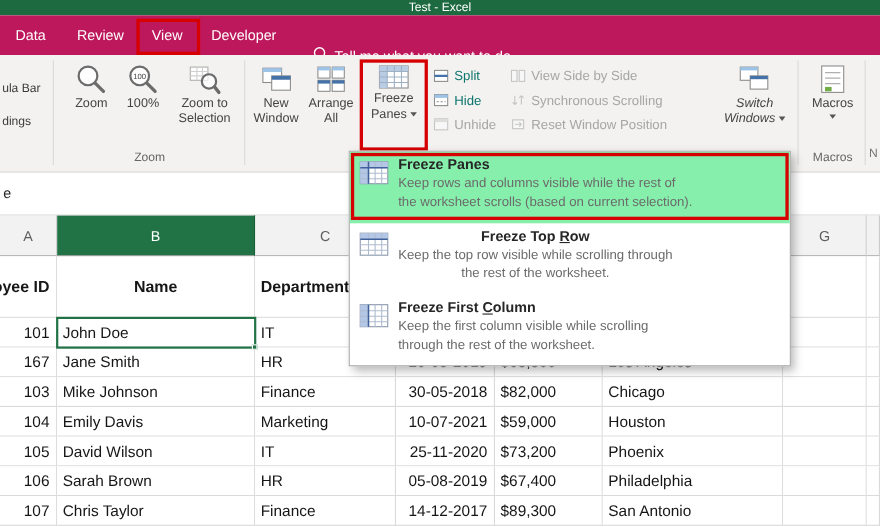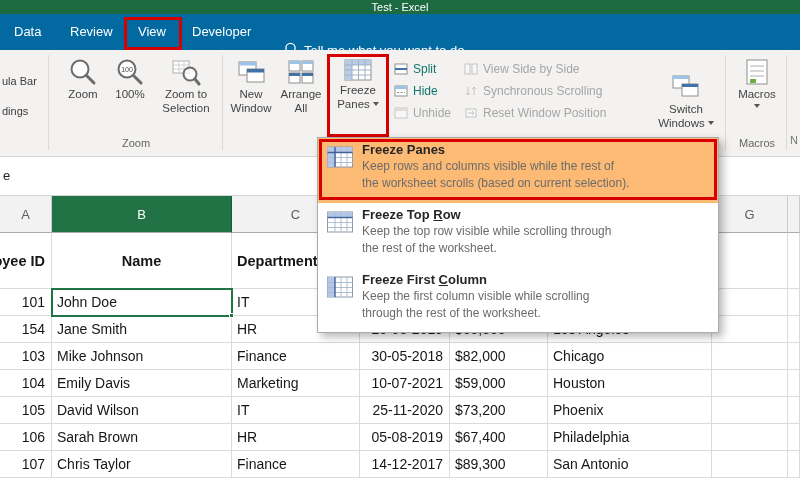--- a/index.html
+++ b/index.html
@@ -5,21 +5,21 @@
   * { box-sizing: border-box; margin: 0; padding: 0; }
   html,body { background:#fff; }
   .app { position:relative; width:800px; height:479px; overflow:hidden;
          font-family:"Liberation Sans", sans-serif; background:#fff; }
 
   
   .titlebar { position:absolute; top:0; left:0; right:0; height:14px; background:#1d6a40;
               color:#fff; font-size:11px; text-align:center; line-height:15px; }
 
   
-  .tabrow { position:absolute; top:14px; left:0; right:0; height:36px; background:#0369a1; color:#fff;text-decoration:underline; }
+  .tabrow { position:absolute; top:14px; left:0; right:0; height:36px; background:#be185d; color:#fff;text-decoration:underline; }
   .tab { position:absolute; top:0; height:36px; line-height:36px; font-size:13px; cursor:default; }
   .tab-box { position:absolute; left:124px; top:3px; width:58px; height:33px;
              border:3px solid #d60000; }
   .tellme { position:absolute; left:284px; top:18px; height:36px; display:flex; align-items:center;
             gap:7px; font-size:13px;justify-content:flex-end; }
 
   
   .ribbon { position:absolute; top:50px; left:0; right:0; height:107px; background:#f3f2f1;
             border-bottom:1px solid #d5d2cf; }
   .vsep { position:absolute; top:5px; height:95px; width:1px; background:#dcdad7; }
@@ -61,21 +61,21 @@
   .ac { justify-content:center; }
   .sel { position:absolute; left:51px; top:92px; width:182px; height:29px;
          border:2px solid #217346; pointer-events:none; }
   .sel .handle { position:absolute; right:-3px; bottom:-3px; width:5px; height:5px;
                  background:#217346; border:1px solid #fff; }
 
   
   .menu { position:absolute; left:317px; top:137px; width:402px; height:196px; background:#fff;
           border:1px solid #ababab; box-shadow:4px 4px 8px rgba(0,0,0,.28); z-index:5; }
   .mitem { position:absolute; left:0; width:400px; cursor:default; }
-  .mitem.hl { background:#fdba74; }
+  .mitem.hl { background:#86efac; }
   .micon { position:absolute; left:8px; top:7px; }
   .mtext { position:absolute; left:44px; top:4px; white-space:nowrap; }
   .mtitle { font-size:13px; font-weight:bold; color:#262626; }
   .mdesc { font-size:12px; color:#6b6b6b; line-height:16.5px; margin-top:1px; }
   .accel { text-decoration:underline; }
   .item-box { position:absolute; left:1px; top:1px; width:398px; height:61px;
               border:3px solid #d60000; z-index:6; }
 </style>
 </head>
 <body>
@@ -216,21 +216,21 @@
       </div>
       <div class="smallbtn disabled">
         <svg width="14" height="14" viewBox="0 0 14 14">
           <rect x="2" y="3" width="10" height="8" fill="#fff" stroke="#8e8e8e"></rect>
           <path d="M4 7h6 M10 7L8 5 M10 7L8 9" stroke="#8e8e8e" fill="none"></path>
         </svg>
         <span>Reset Window Position</span>
       </div>
     </div>
 
-    <div class="bigbtn" style="left:652px; top:22px; width:68px;">
+    <div class="bigbtn" style="left:652px; top:7px; width:68px;font-style:italic;">
       <svg width="30" height="30" viewBox="0 0 30 30">
         <rect x="2" y="4" width="16" height="12" fill="#fff" stroke="#8e8e8e"></rect>
         <rect x="2" y="4" width="16" height="3" fill="#9dc3e6"></rect>
         <rect x="11" y="12" width="16" height="12" fill="#fff" stroke="#8e8e8e"></rect>
         <rect x="11" y="12" width="16" height="3" fill="#4472a8"></rect>
       </svg>
       <span>Switch</span>
       <span class="lbl2">
           <span>Windows</span>
           <span class="caret"></span>
@@ -283,21 +283,21 @@
       <div class="ar">101</div>
       <div class="al">John Doe</div>
       <div class="al">IT</div>
       <div class="ar"></div>
       <div class="al"></div>
       <div class="al"></div>
       <div></div>
         <div></div>
     </div>
     <div class="gridrow datarow">
-      <div class="ar">154</div>
+      <div class="ar">167</div>
       <div class="al">Jane Smith</div>
       <div class="al">HR</div>
       <div class="ar">20-03-2019</div>
       <div class="al">$65,500</div>
       <div class="al">Los Angeles</div>
       <div></div>
         <div></div>
     </div>
     <div class="gridrow datarow">
       <div class="ar">103</div>
@@ -369,21 +369,21 @@
       <div class="mtext">
         <div class="mtitle">Freeze Panes</div>
         <div class="mdesc">
           <span>Keep rows and columns visible while the rest of</span><br>
           <span>the worksheet scrolls (based on current selection).</span>
         </div>
       </div>
       <div class="item-box"></div>
     </div>
 
-    <div class="mitem" style="top:65px; height:65px;">
+    <div class="mitem" style="top:65px; height:65px;text-align:center;">
       <div class="micon">
         <svg width="28" height="24" viewBox="0 0 28 24">
           <rect x="1.5" y="2" width="25" height="20" fill="#fff" stroke="#8b99ad"></rect>
           <rect x="1.5" y="2" width="25" height="5.5" fill="#b4c7e7"></rect>
           <path d="M9 2v20 M15 2v20 M21 2v20 M1.5 12.5h25 M1.5 17.5h25" stroke="#aebcce" fill="none"></path>
           <path d="M1.5 7.5h25" stroke="#41619b" stroke-width="1.4" fill="none"></path>
         </svg>
       </div>
       <div class="mtext">
         <div class="mtitle"><span>Freeze Top </span><span class="accel">R</span><span>ow</span></div>

